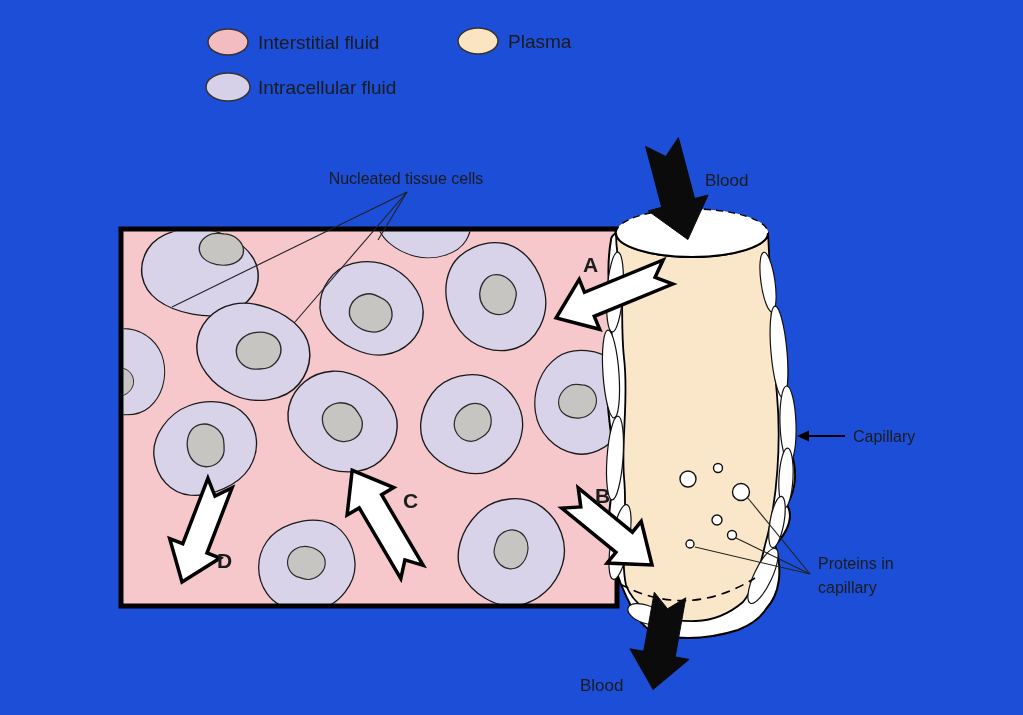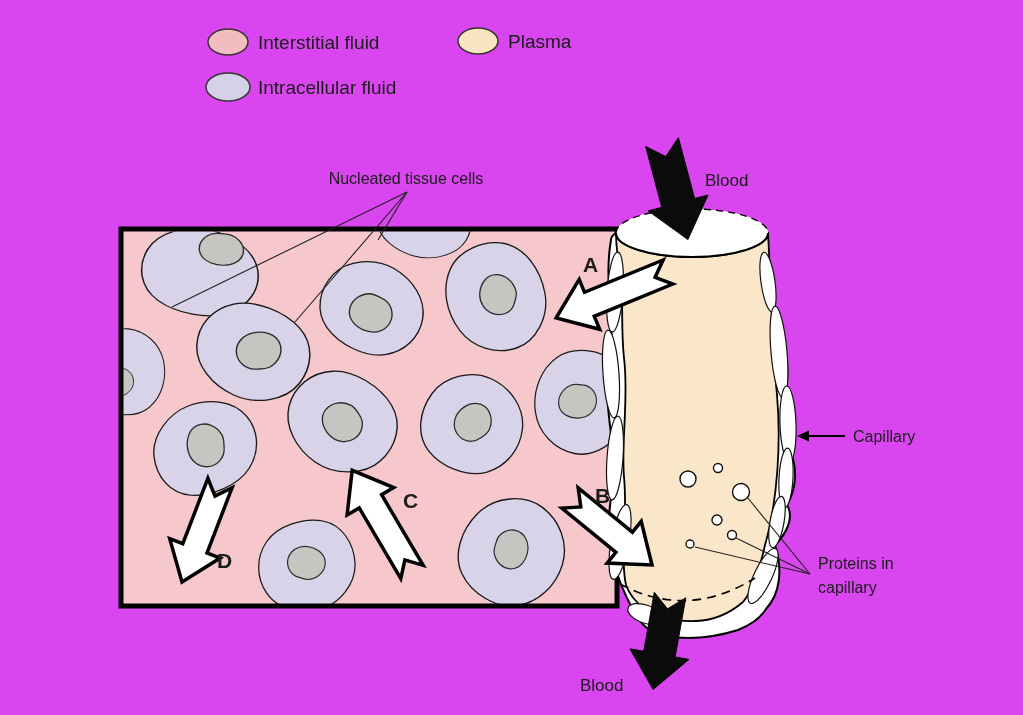--- a/index.html
+++ b/index.html
@@ -1,17 +1,17 @@
 <!DOCTYPE html>
 <html><head>
 <meta charset="utf-8">
 <style>
   html,body{margin:0;padding:0;background:#ffffff;}
   .stage{
-    position:relative;width:1023px;height:715px;background:#d946ef;
+    position:relative;width:1023px;height:715px;background:#1d4ed8;
     font-family:"Liberation Sans", sans-serif;overflow:hidden;
   }
   svg{display:block;}
   text{fill:#1c1c1c;}
   .legend-text{font-size:19px;}
   .anno-text{font-size:16px;}
   .blood-text{font-size:17px;}
   .flow-letter{font-size:21px;font-weight:bold;}
   .cell{stroke:#1a1a1a;stroke-width:1.3;}
   .nucleus{stroke:#2b2b2b;stroke-width:1.3;}

